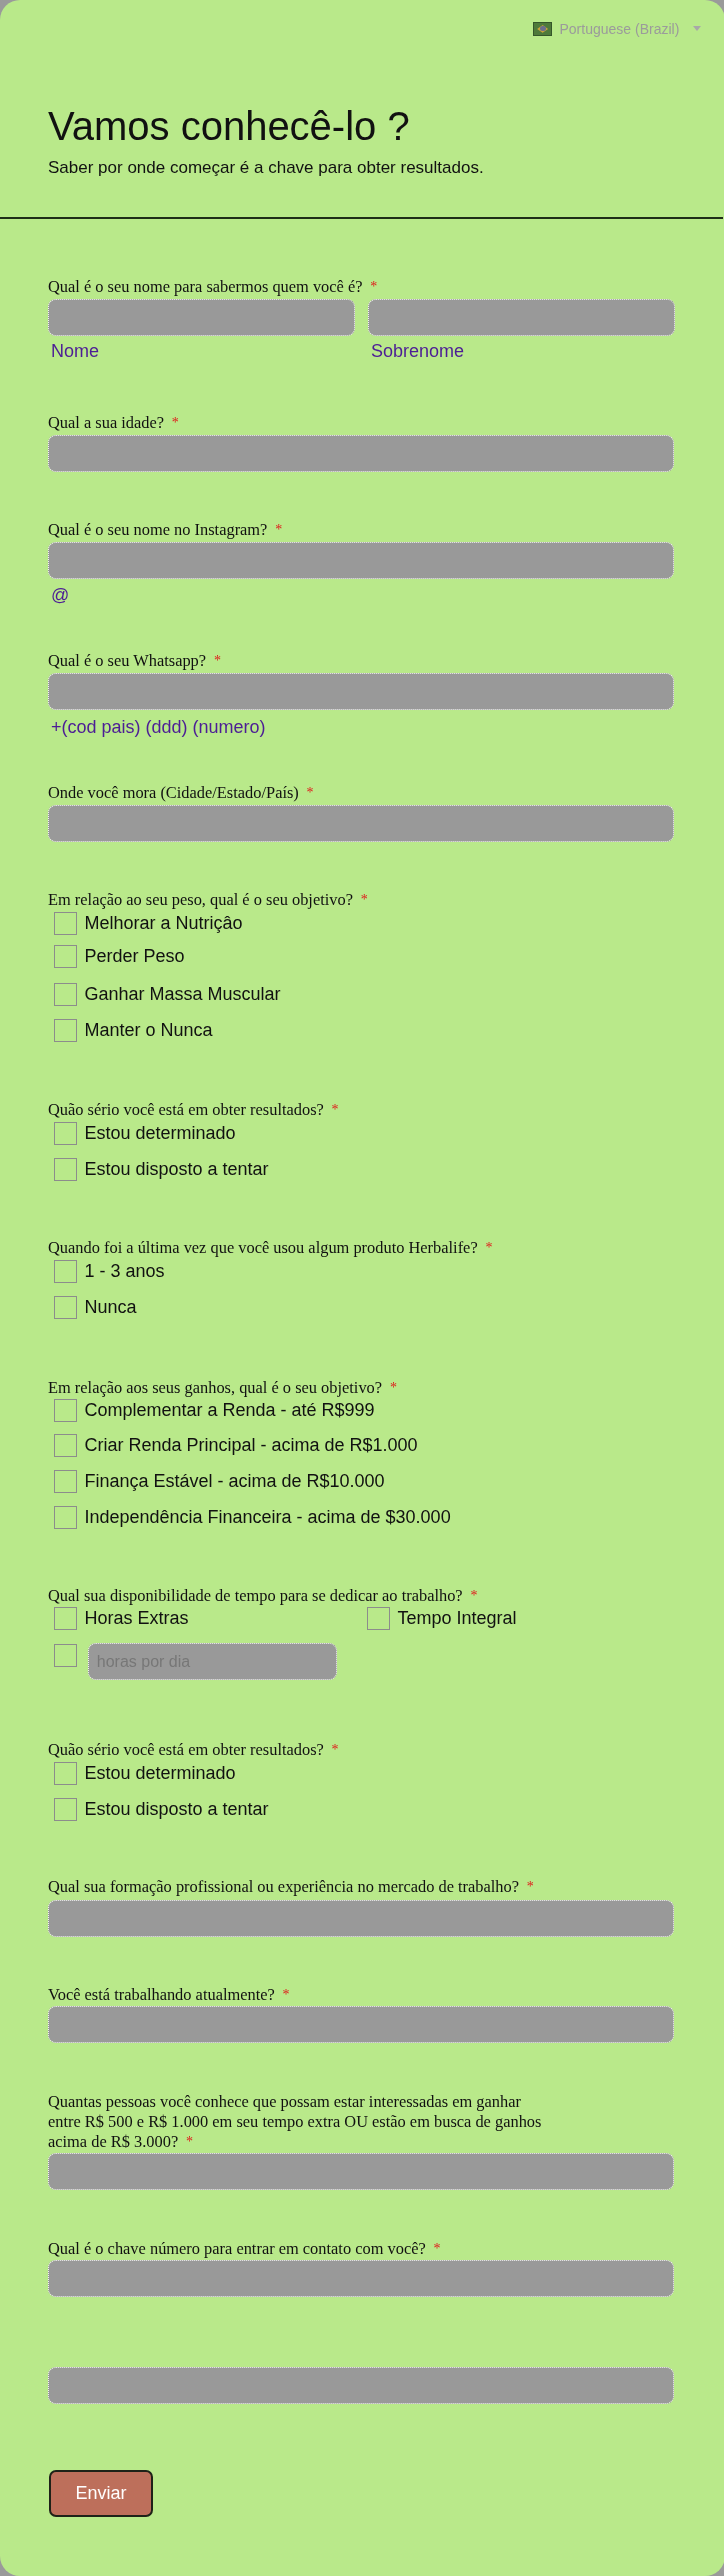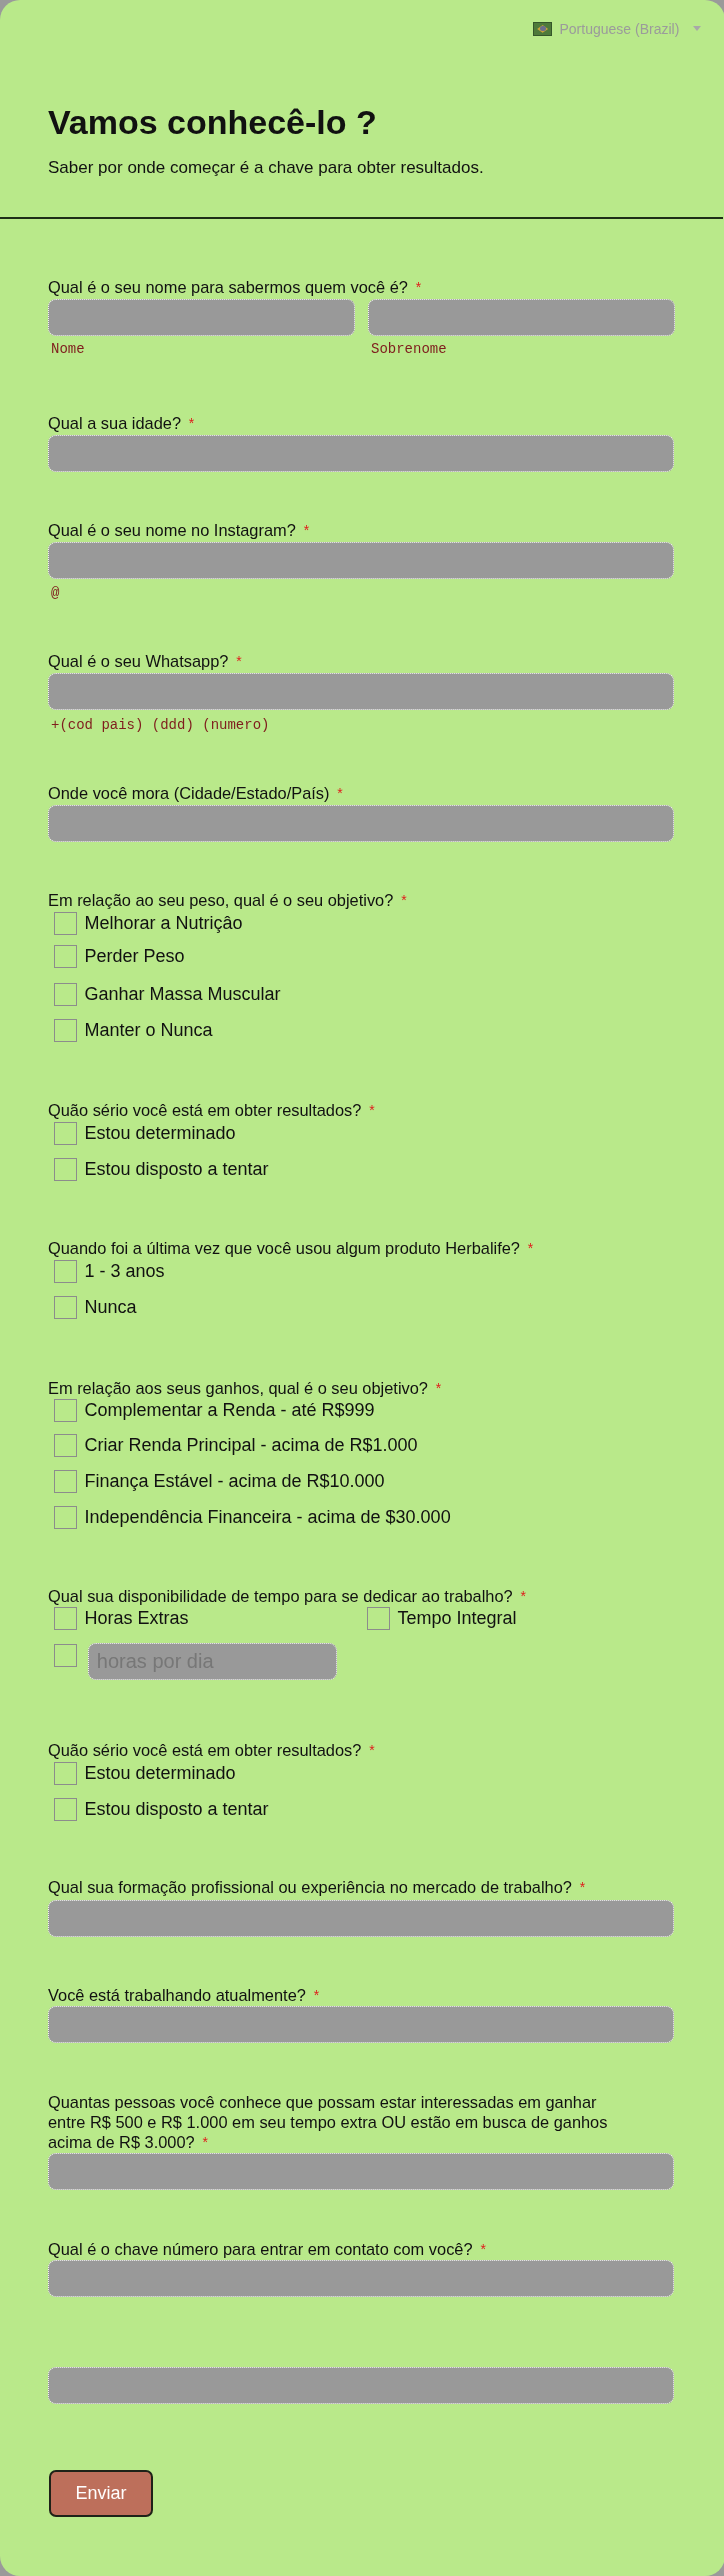--- a/index.html
+++ b/index.html
@@ -7,32 +7,32 @@
          font-family:"Liberation Sans", sans-serif; color:#111; }
   .card { position:absolute; left:0; top:0; width:725px; height:2576px; background:#b9e98a;
           border-radius:20px; }
   .abs { position:absolute; }
   .lang { left:533px; top:17px; height:23.4px; display:flex; align-items:center; color:#9b9b9b; font-size:14px; }
   .flag { width:18.7px; height:14px; background:#4e7a3a; border:0.8px solid #35562a; position:relative; margin-right:7.8px; box-sizing:border-box; }
   .flag::before { content:""; position:absolute; left:3.1px; top:2.3px; width:11px; height:7.8px; background:#c9a23a;
                   clip-path:polygon(50% 0,100% 50%,50% 100%,0 50%); }
   .flag::after { content:""; position:absolute; left:6.2px; top:3.1px; width:5.5px; height:5.5px; border-radius:50%; background:#6b6e8c; }
   .caret { margin-left:14px; width:0; height:0; border-left:4.7px solid transparent; border-right:4.7px solid transparent; border-top:5.5px solid #a8a8a8; }
-  .title { left:48px; top:104px; font-size:34px; font-weight:bold; line-height:1.1; }
+  .title { left:48px; top:104px; font-size:40px; font-weight:normal; line-height:1.1; }
   .subtitle { left:48px; top:158px; font-size:17px; line-height:1.2; }
   .divider { left:0; top:217px; width:723px; height:1.6px; background:#1f2e18; }
-  .q { left:48px; font-size:16.4px; line-height:20px; width:623px; }
+  .q { left:48px; font-size:16.4px; line-height:20px; width:623px;font-family:Liberation Serif, serif; }
   .req { color:#e01b1b; margin-left:7.8px; font-size:14px; vertical-align:top; }
   .inp { height:37px; background:#999; border:0.8px dotted #f4f4f4; border-radius:7.8px; box-sizing:border-box; }
   .wide { left:48px; width:626px; }
-  .sub { font-size:14px; color:#7f1d1d;font-family:Liberation Mono, monospace; }
+  .sub { font-size:18px; color:#4c1d95; }
   .cb { width:22.6px; height:22.6px; border:1.6px solid #8c8c8c; box-sizing:border-box; background:transparent; }
   .opt { display:flex; align-items:center; position:absolute; left:54px; height:23.4px; font-size:18px; }
   .opt .cb { margin-right:7.8px; }
-  .ph { color:#777; font-size:20px; padding:0 7.8px; display:flex; align-items:center; height:100%; }
+  .ph { color:#777; font-size:16px; padding:0 7.8px; display:flex; align-items:center; height:100%; }
   .btn { left:49px; top:2470px; width:104px; height:47px; background:#bd6f5b; border:2.3px solid #1e2218;
          border-radius:7px; box-sizing:border-box; color:#fff; font-size:18px; display:flex; align-items:center; justify-content:center; }
 </style>
 </head>
 <body>
 
 <div class="card">
 
   <div class="abs lang">
     <span class="flag"></span>

